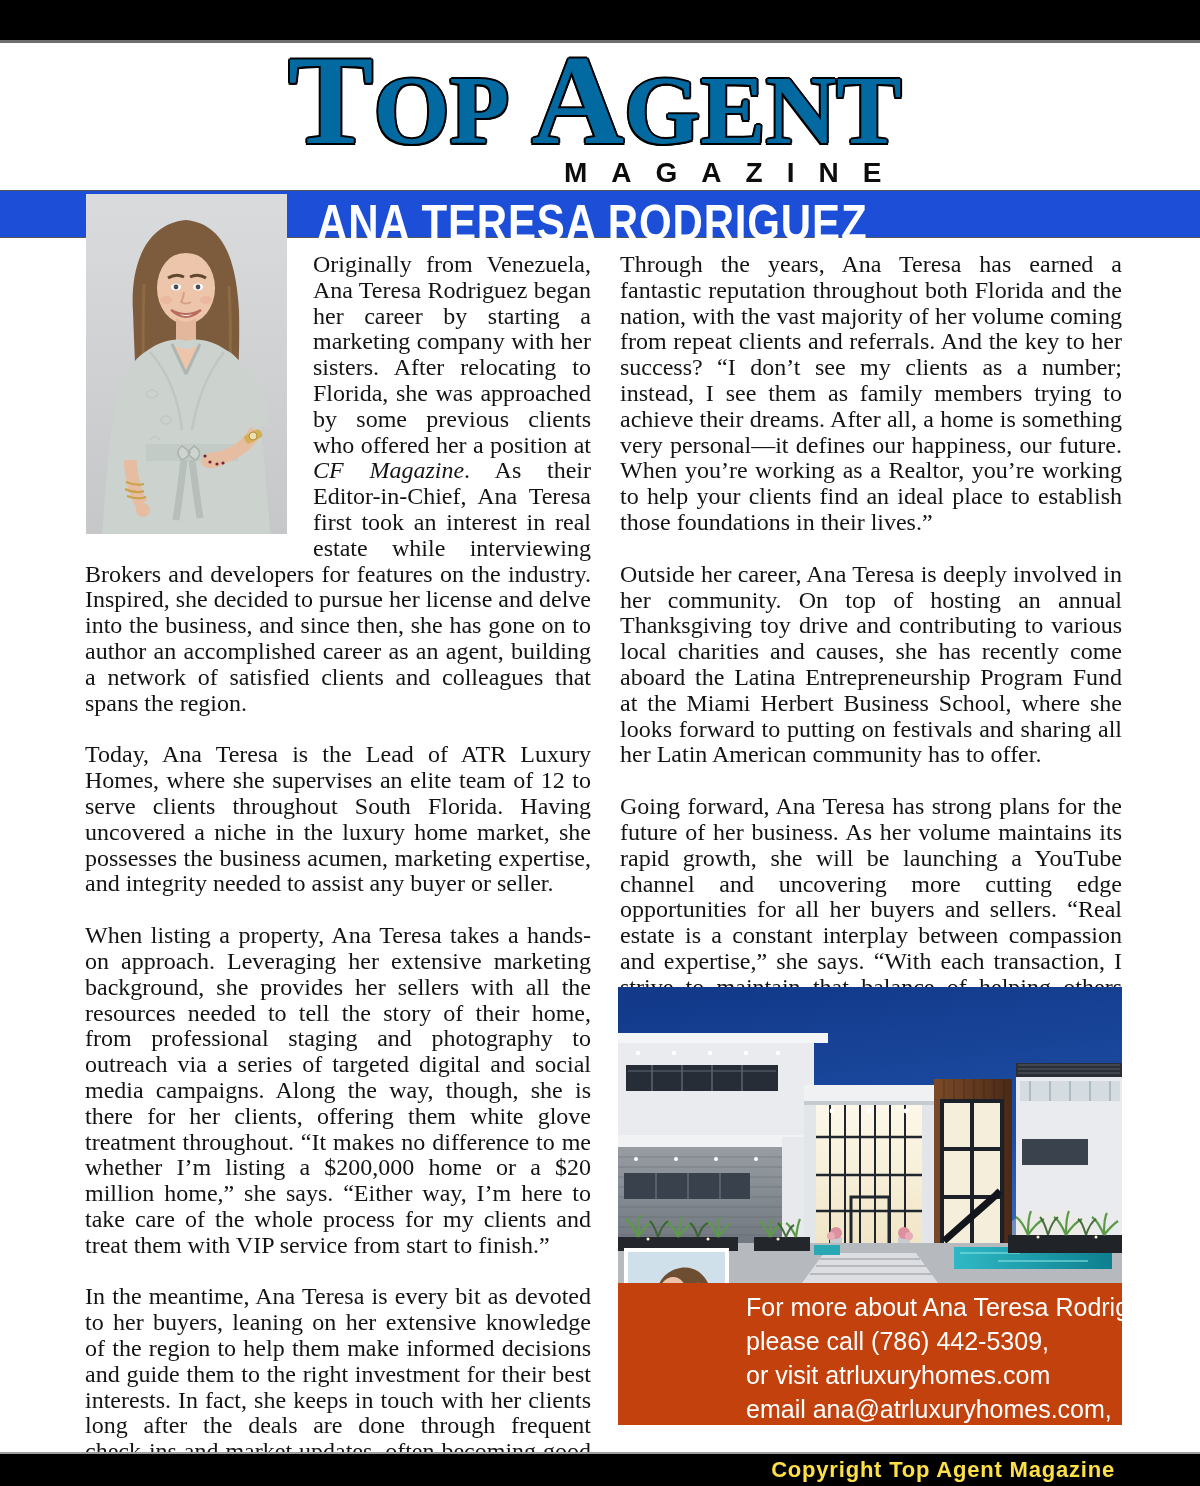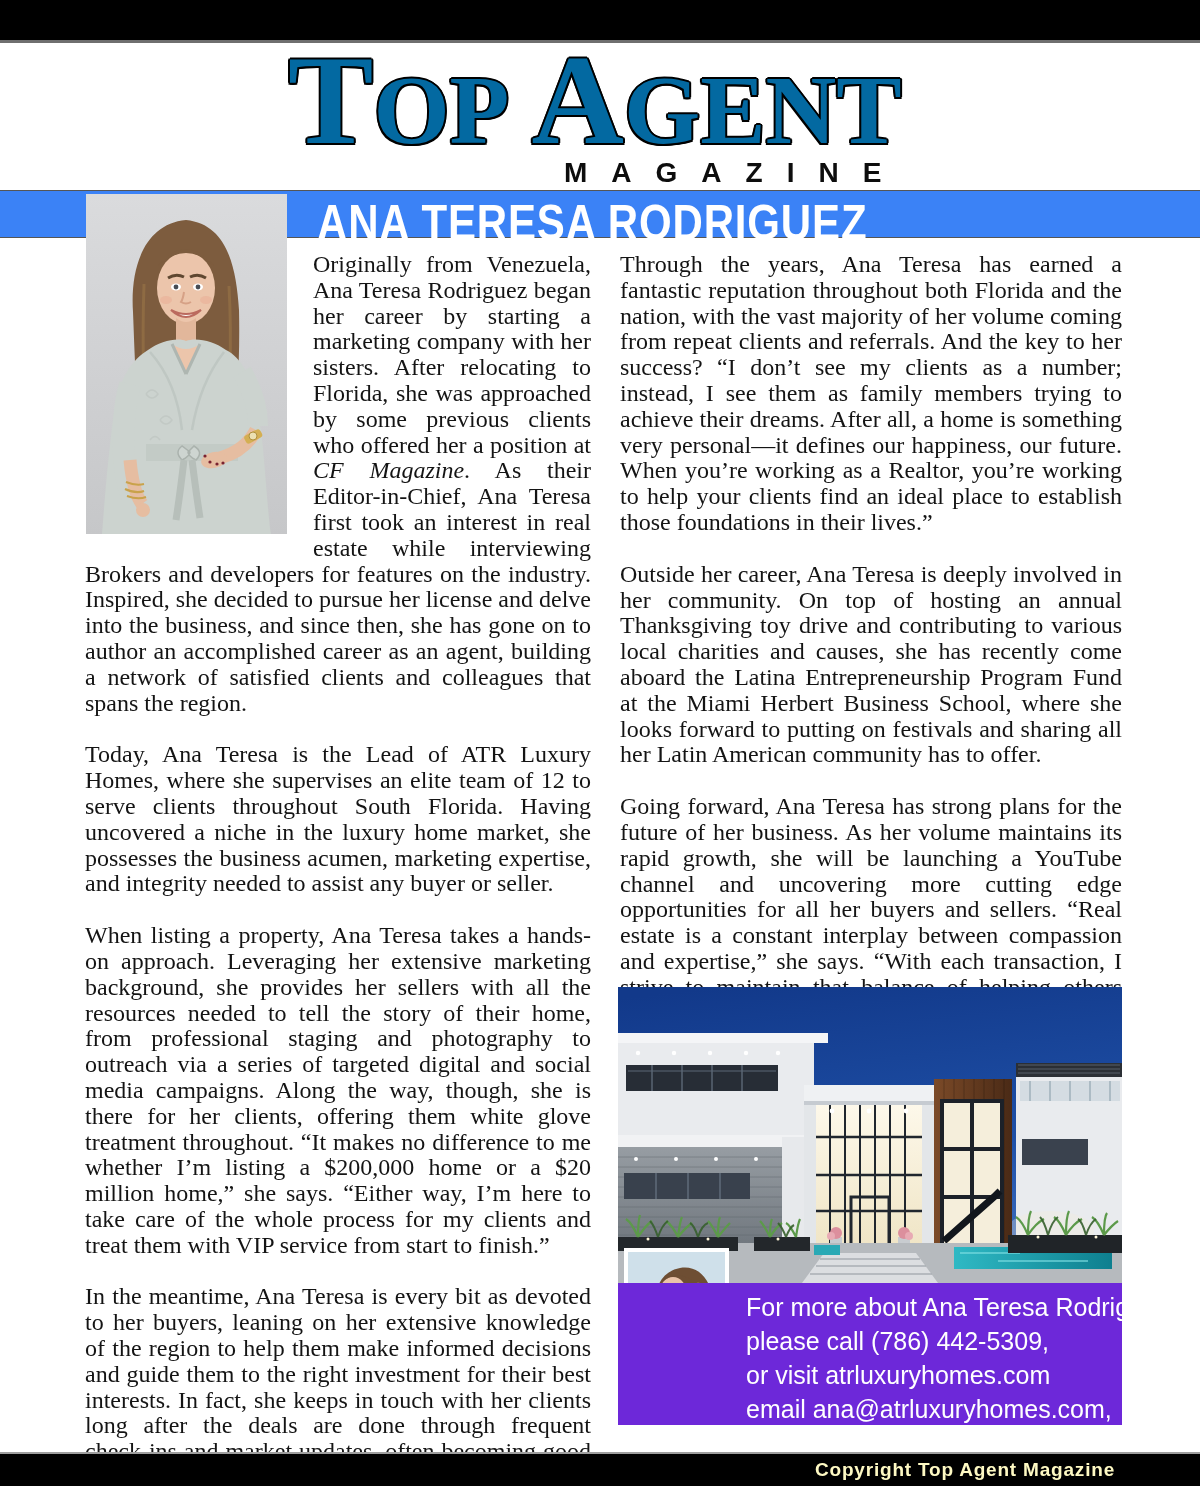--- a/index.html
+++ b/index.html
@@ -15,21 +15,21 @@
              font-family:"Liberation Serif","DejaVu Serif",serif;font-weight:bold;color:#0369a1;
              text-shadow:-2px 0 #000,2px 0 #000,0 -2px #000,0 2px #000,
                          -1.5px -1.5px #000,1.5px 1.5px #000,-1.5px 1.5px #000,1.5px -1.5px #000;}
   .lg-big{font-size:128px;}
   .lg-small{font-size:98px;}
   .lg-gap{display:inline-block;width:22px;}
   .logo-sub{position:absolute;left:564px;top:157px;font-family:"Liberation Sans",sans-serif;
             font-weight:bold;font-size:28px;letter-spacing:24px;color:#0d0d0d;white-space:nowrap;}
 
   
-  .name-bar{position:absolute;left:0;top:190px;width:1200px;height:48px;background:#3b82f6;
+  .name-bar{position:absolute;left:0;top:190px;width:1200px;height:48px;background:#1d4ed8;
             border-top:1px solid #555;border-bottom:1px solid #555;box-sizing:border-box;}
   .name-bar span{position:absolute;left:317px;top:3px;color:#fff;white-space:nowrap;
                  font-family:"Liberation Sans",sans-serif;font-weight:bold;font-size:50px;
                  letter-spacing:1px;transform:scaleX(0.84);transform-origin:left top;}
 
   
   .portrait{position:absolute;left:86px;top:194px;width:201px;height:340px;}
   .portrait svg{display:block;}
 
   
@@ -40,34 +40,34 @@
   .col p{margin:0 0 26px 0;}
   .col p:last-child{margin-bottom:0;}
   .wrap-spacer{float:left;width:228px;height:285px;}
   .ital{font-style:italic;}
 
   
   .house{position:absolute;left:618px;top:987px;width:504px;height:296px;}
   .house svg{display:block;}
 
   
-  .contact-box{position:absolute;left:618px;top:1283px;width:504px;height:142px;background:#6d28d9;
+  .contact-box{position:absolute;left:618px;top:1283px;width:504px;height:142px;background:#c2410c;
                box-sizing:border-box;padding:7px 8px 0 128px;}
   .contact-box .cline{color:#fff;font-family:"Liberation Sans",sans-serif;font-size:25px;
                       line-height:34px;white-space:nowrap;}
   .inset{position:absolute;left:624px;top:1248px;width:97px;height:161px;border:4px solid #fff;
          background:#9cc4d2;}
   .inset svg{display:block;}
 
   
   .footer-bar{position:absolute;left:0;top:1452px;width:1200px;height:34px;background:#000;
               border-top:2px solid #9e9e9e;box-sizing:border-box;
               display:flex;align-items:center;justify-content:flex-end;padding-right:85px;}
-  .footer-bar span{color:#fef9c3;font-family:"Liberation Sans",sans-serif;font-weight:bold;
-                   font-size:19px;letter-spacing:0.8px;}
+  .footer-bar span{color:#fde047;font-family:"Liberation Sans",sans-serif;font-weight:bold;
+                   font-size:22px;letter-spacing:0.8px;}
 </style>
 </head>
 <body>
 
 <div class="page">
 
   <div class="top-bar"></div>
 
   <div class="logo-line"><span class="lg-big">T</span><span class="lg-small">OP</span><span class="lg-gap"></span><span class="lg-big">A</span><span class="lg-small">GENT</span></div>
   <div class="logo-sub">MAGAZINE</div>

